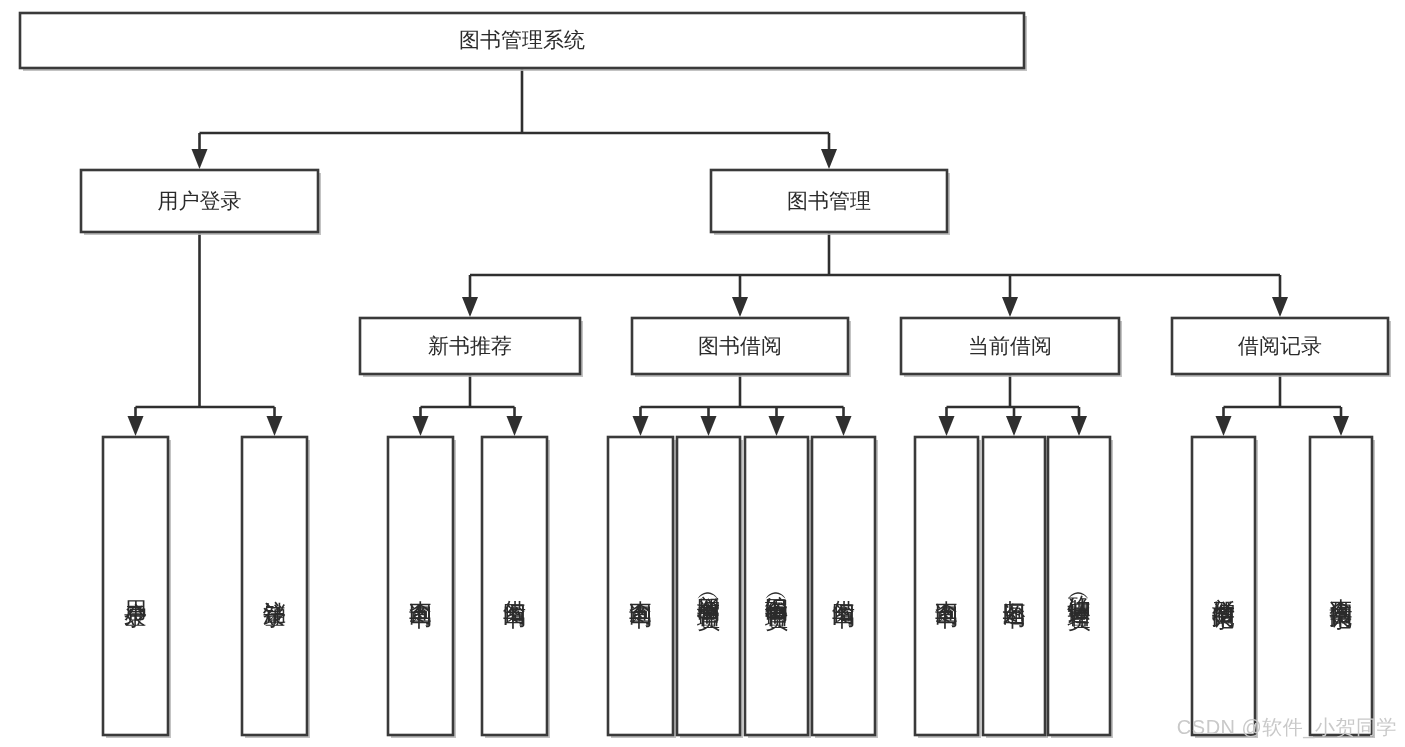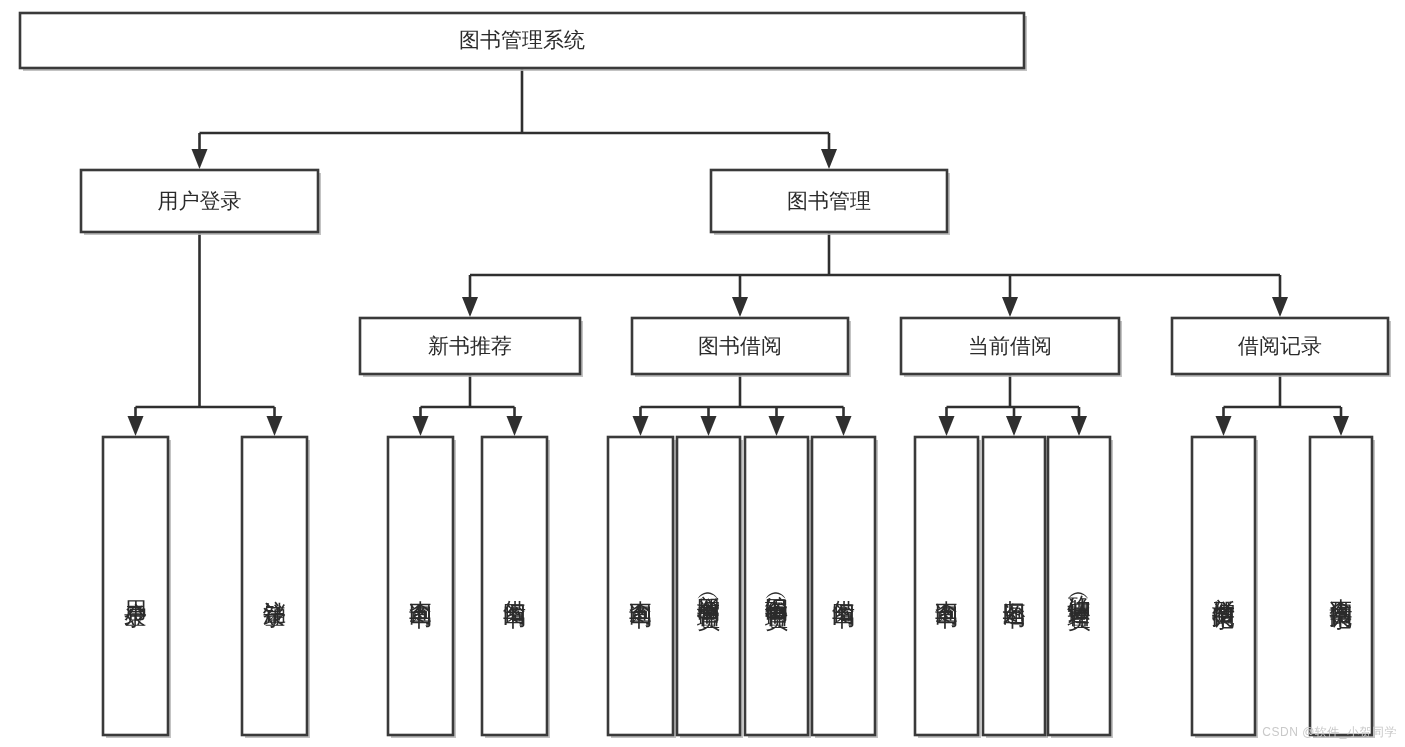--- a/index.html
+++ b/index.html
@@ -66,21 +66,21 @@
     color: #2b2b2b;
     white-space: nowrap;
     text-align: center;
     pointer-events: none;
   }
   .watermark {
     position: absolute;
     right: 8px;
     bottom: 6px;
     font-family: "Liberation Sans", "DejaVu Sans", sans-serif;
-    font-size: 12px;
+    font-size: 20px;
     color: #c9c9c9;
     letter-spacing: 0.5px;
     white-space: nowrap;
   }
 </style>
 </head>
 <body>
 
 <div id="diagram-root">
   <svg class="diagram" viewBox="0 0 1405 747">

